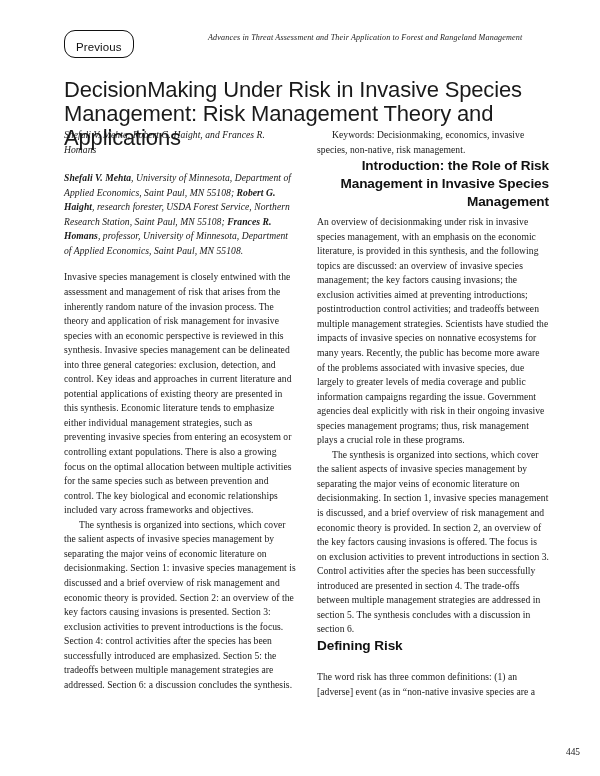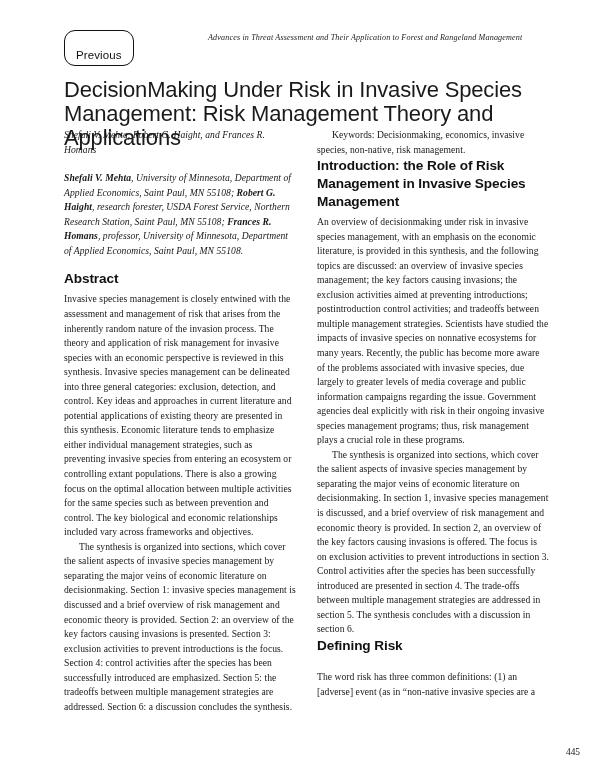--- a/index.html
+++ b/index.html
@@ -30,21 +30,21 @@
     position: absolute;
     left: 0;
     top: 30px;
     width: 600px;
     height: 22px;
   }
   .prev-button {
     position: absolute;
     left: 64px;
     top: 0px;
-    padding: 18px 11px 3px 11px;
+    padding: 10px 11px 3px 11px;
     border: 1.2px solid #111111;
     border-radius: 11px;
     background: #ffffff;
     font-family: "Liberation Sans", sans-serif;
     font-size: 11.5px;
     line-height: 13px;
     color: #111111;
     letter-spacing: 0.1px;
     cursor: pointer;
     user-select: none;
@@ -114,21 +114,21 @@
     margin: 0 0 4px 0;
     font-family: "Liberation Sans", sans-serif;
     font-size: 13.6px;
     line-height: 18px;
     font-weight: bold;
     color: #111111;
     letter-spacing: -0.1px;
   }
   h2.section-head.tight { margin-bottom: 15px; }
   .space-before { margin-top: 17px; }
-  .space-before-lg { margin-top: 20px; }
+  .space-before-lg { margin-top: 20px; text-align: right; }
 
   .indent { text-indent: 15px; }
 
   .keywords { margin-bottom: 0; text-indent: 15px; }
 
   .page-number {
     position: absolute;
     right: 20px;
     bottom: 18px;
     font-family: "Liberation Serif", serif;
@@ -150,21 +150,20 @@
   <div class="doc-title">DecisionMaking Under Risk in Invasive Species Management: Risk Management Theory and Applications</div>
 
   <div class="col col-left">
 
     <p class="authors">Shefali V. Mehta, Robert G. Haight, and Frances R. Homans</p>
 
     <p class="para affil">
       <b>Shefali V. Mehta</b><span>, University of Minnesota, Department of Applied Economics, Saint Paul, MN 55108; </span><b>Robert G. Haight</b><span>, research forester, USDA Forest Service, Northern Research Station, Saint Paul, MN 55108; </span><b>Frances R. Homans</b><span>, professor, University of Minnesota, Department of Applied Economics, Saint Paul, MN 55108.</span>
     </p>
 
-    <h2 class="section-head">Abstract</h2>
 
     <p class="para">Invasive species management is closely entwined with the assessment and management of risk that arises from the inherently random nature of the invasion process. The theory and application of risk management for invasive species with an economic perspective is reviewed in this synthesis. Invasive species management can be delineated into three general categories: exclusion, detection, and control. Key ideas and approaches in current literature and potential applications of existing theory are presented in this synthesis. Economic literature tends to emphasize either individual management strategies, such as preventing invasive species from entering an ecosystem or controlling extant populations. There is also a growing focus on the optimal allocation between multiple activities for the same species such as between prevention and control. The key biological and economic relationships included vary across frameworks and objectives.</p>
 
     <p class="para indent">The synthesis is organized into sections, which cover the salient aspects of invasive species management by separating the major veins of economic literature on decisionmaking. Section 1: invasive species management is discussed and a brief overview of risk management and economic theory is provided. Section 2: an overview of the key factors causing invasions is presented. Section 3: exclusion activities to prevent introductions is the focus. Section 4: control activities after the species has been successfully introduced are emphasized. Section 5: the tradeoffs between multiple management strategies are addressed. Section 6: a discussion concludes the synthesis.</p>
   </div>
 
   <div class="col col-right">
 
     <p class="para keywords">Keywords: Decisionmaking, economics, invasive species, non-native, risk management.</p>
 

